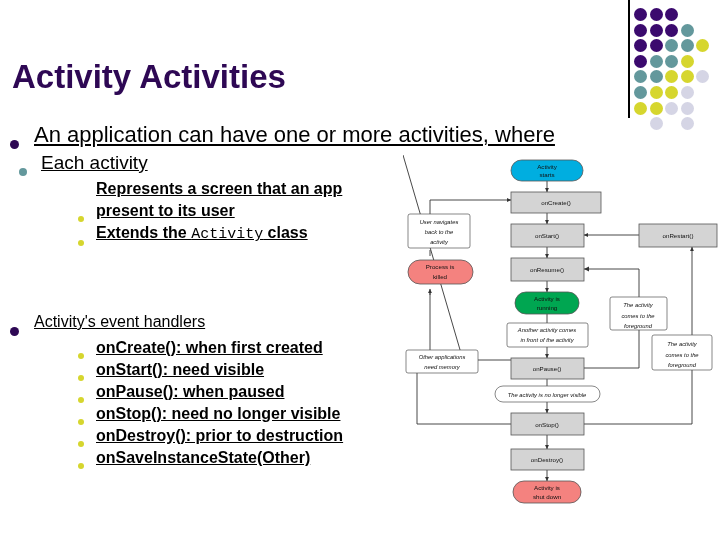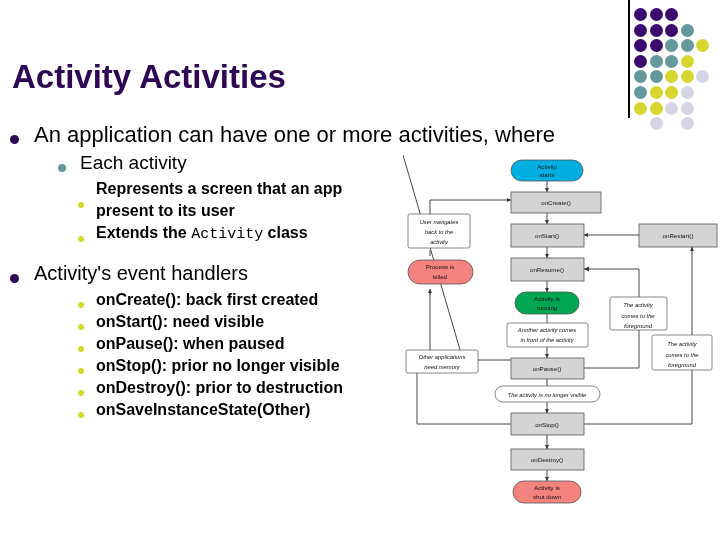--- a/index.html
+++ b/index.html
@@ -58,21 +58,22 @@
   
   #content {
     position: absolute;
     left: 0;
     top: 120px;
     width: 720px;
   }
   .row {
     position: relative;
     display: flex;
-    align-items: center;
+    align-items: flex-end;
+    text-decoration: underline;
   }
   .bul {
     flex: 0 0 auto;
     display: inline-block;
     border-radius: 50%;
   }
   .txt {
     flex: 0 1 auto;
     white-space: nowrap;
   }
@@ -84,21 +85,21 @@
     background: #2E0854;
     margin-top: 10px; margin-right: 15px;
   }
   .lvl1 .txt {
     font-size: 22px;
     color: #000000;
     line-height: 29px;
   }
 
   
-  .lvl2 { padding-left: 58px; margin-bottom: 2px; }
+  .lvl2 { padding-left: 19px; margin-bottom: 2px; }
   .lvl2 .bul {
     width: 8px; height: 8px;
     background: #63989C;
     margin-top: 9px; margin-right: 14px;
   }
   .lvl2 .txt {
     font-size: 19px;
     color: #000000;
     line-height: 26px;
   }
@@ -117,21 +118,21 @@
     line-height: 22px;
     white-space: normal;
   }
   .lvl3 .txt .mono {
     font-family: "Liberation Mono", monospace;
     font-weight: normal;
     font-size: 15px;
   }
 
   #section2 { margin-top: 13px; }
-  #section2 .lvl1 .txt { font-size: 20px; }
+  #section2 .lvl1 .txt { font-size: 16px; margin-top: 48px; }
 
   
   #diagram {
     position: absolute;
     left: 403px;
     top: 155px;
     width: 317px;
     height: 365px;
   }
   #diagram svg { display: block; }
@@ -219,33 +220,33 @@
   </div>
 
   <div id="section2">
     <div class="row lvl1">
       <span class="bul"></span>
       <span class="txt">Activity's event handlers</span>
     </div>
     <div id="handlers">
         <div class="row lvl3">
           <span class="bul"></span>
-          <span class="txt">onCreate(): back first created</span>
+          <span class="txt">onCreate(): when first created</span>
         </div>
         <div class="row lvl3">
           <span class="bul"></span>
           <span class="txt">onStart(): need visible</span>
         </div>
         <div class="row lvl3">
           <span class="bul"></span>
           <span class="txt">onPause(): when paused</span>
         </div>
         <div class="row lvl3">
           <span class="bul"></span>
-          <span class="txt">onStop(): prior no longer visible</span>
+          <span class="txt">onStop(): need no longer visible</span>
         </div>
         <div class="row lvl3">
           <span class="bul"></span>
           <span class="txt">onDestroy(): prior to destruction</span>
         </div>
         <div class="row lvl3">
           <span class="bul"></span>
           <span class="txt">onSaveInstanceState(Other)</span>
         </div>
       </div>

